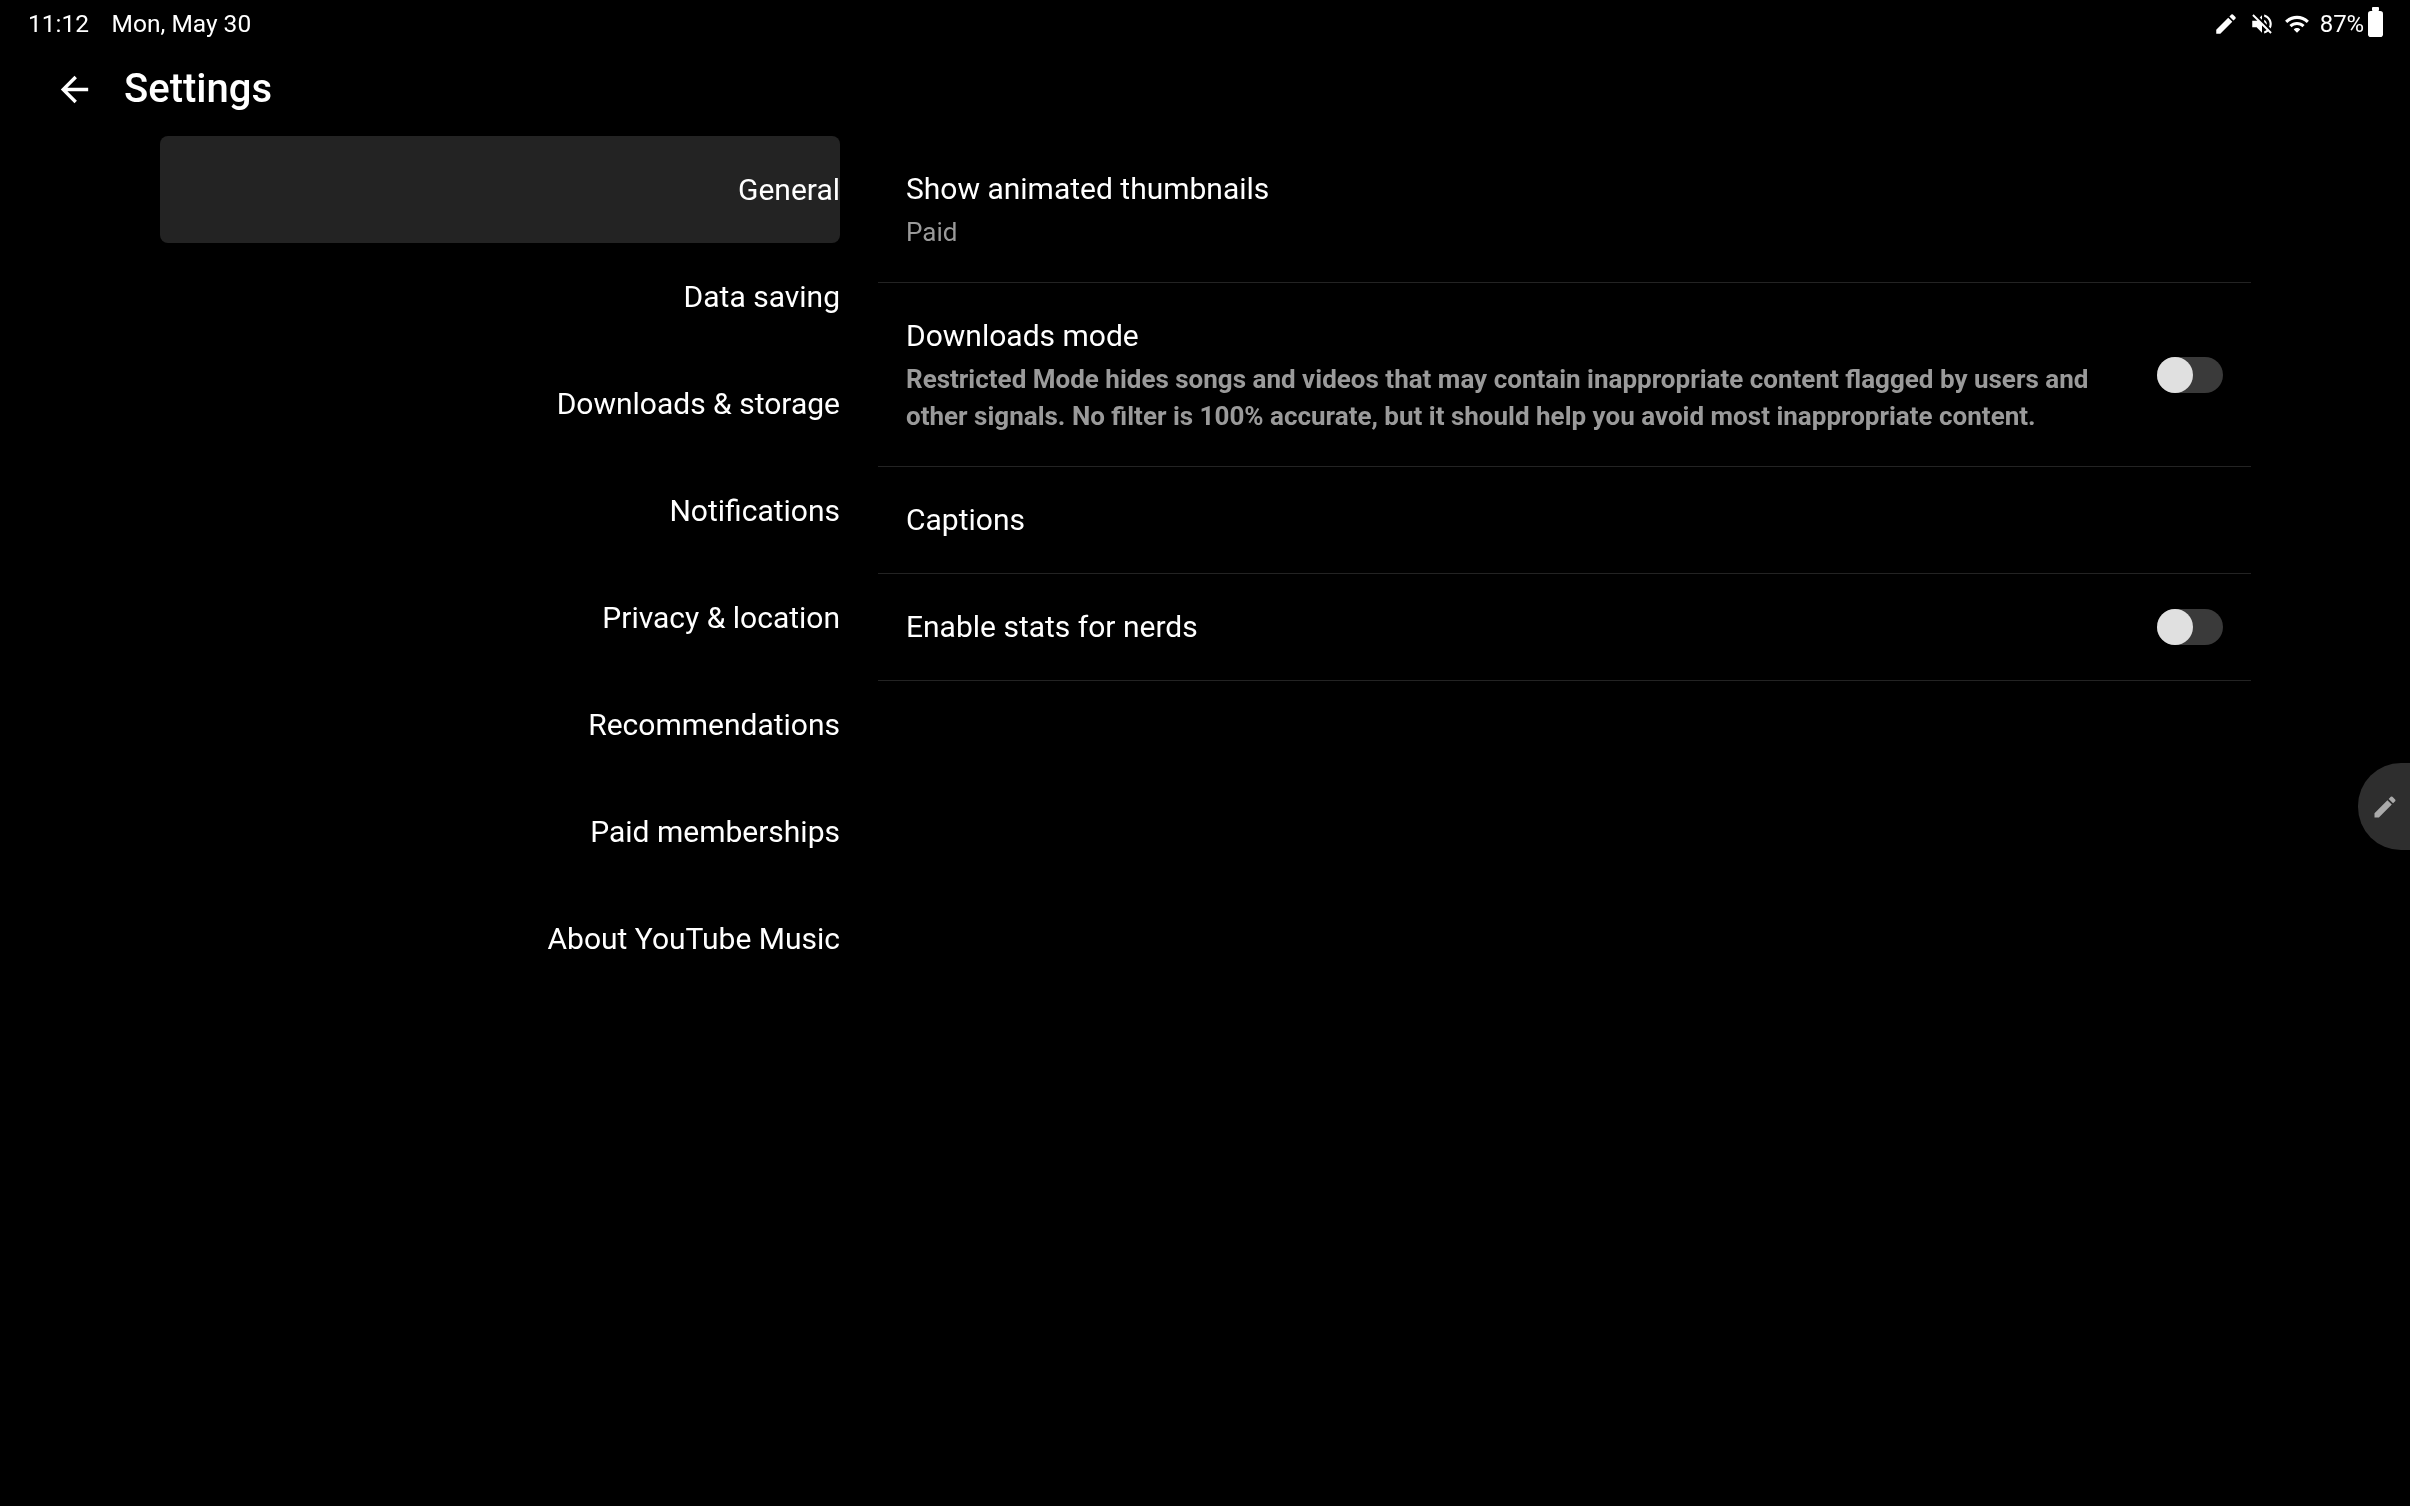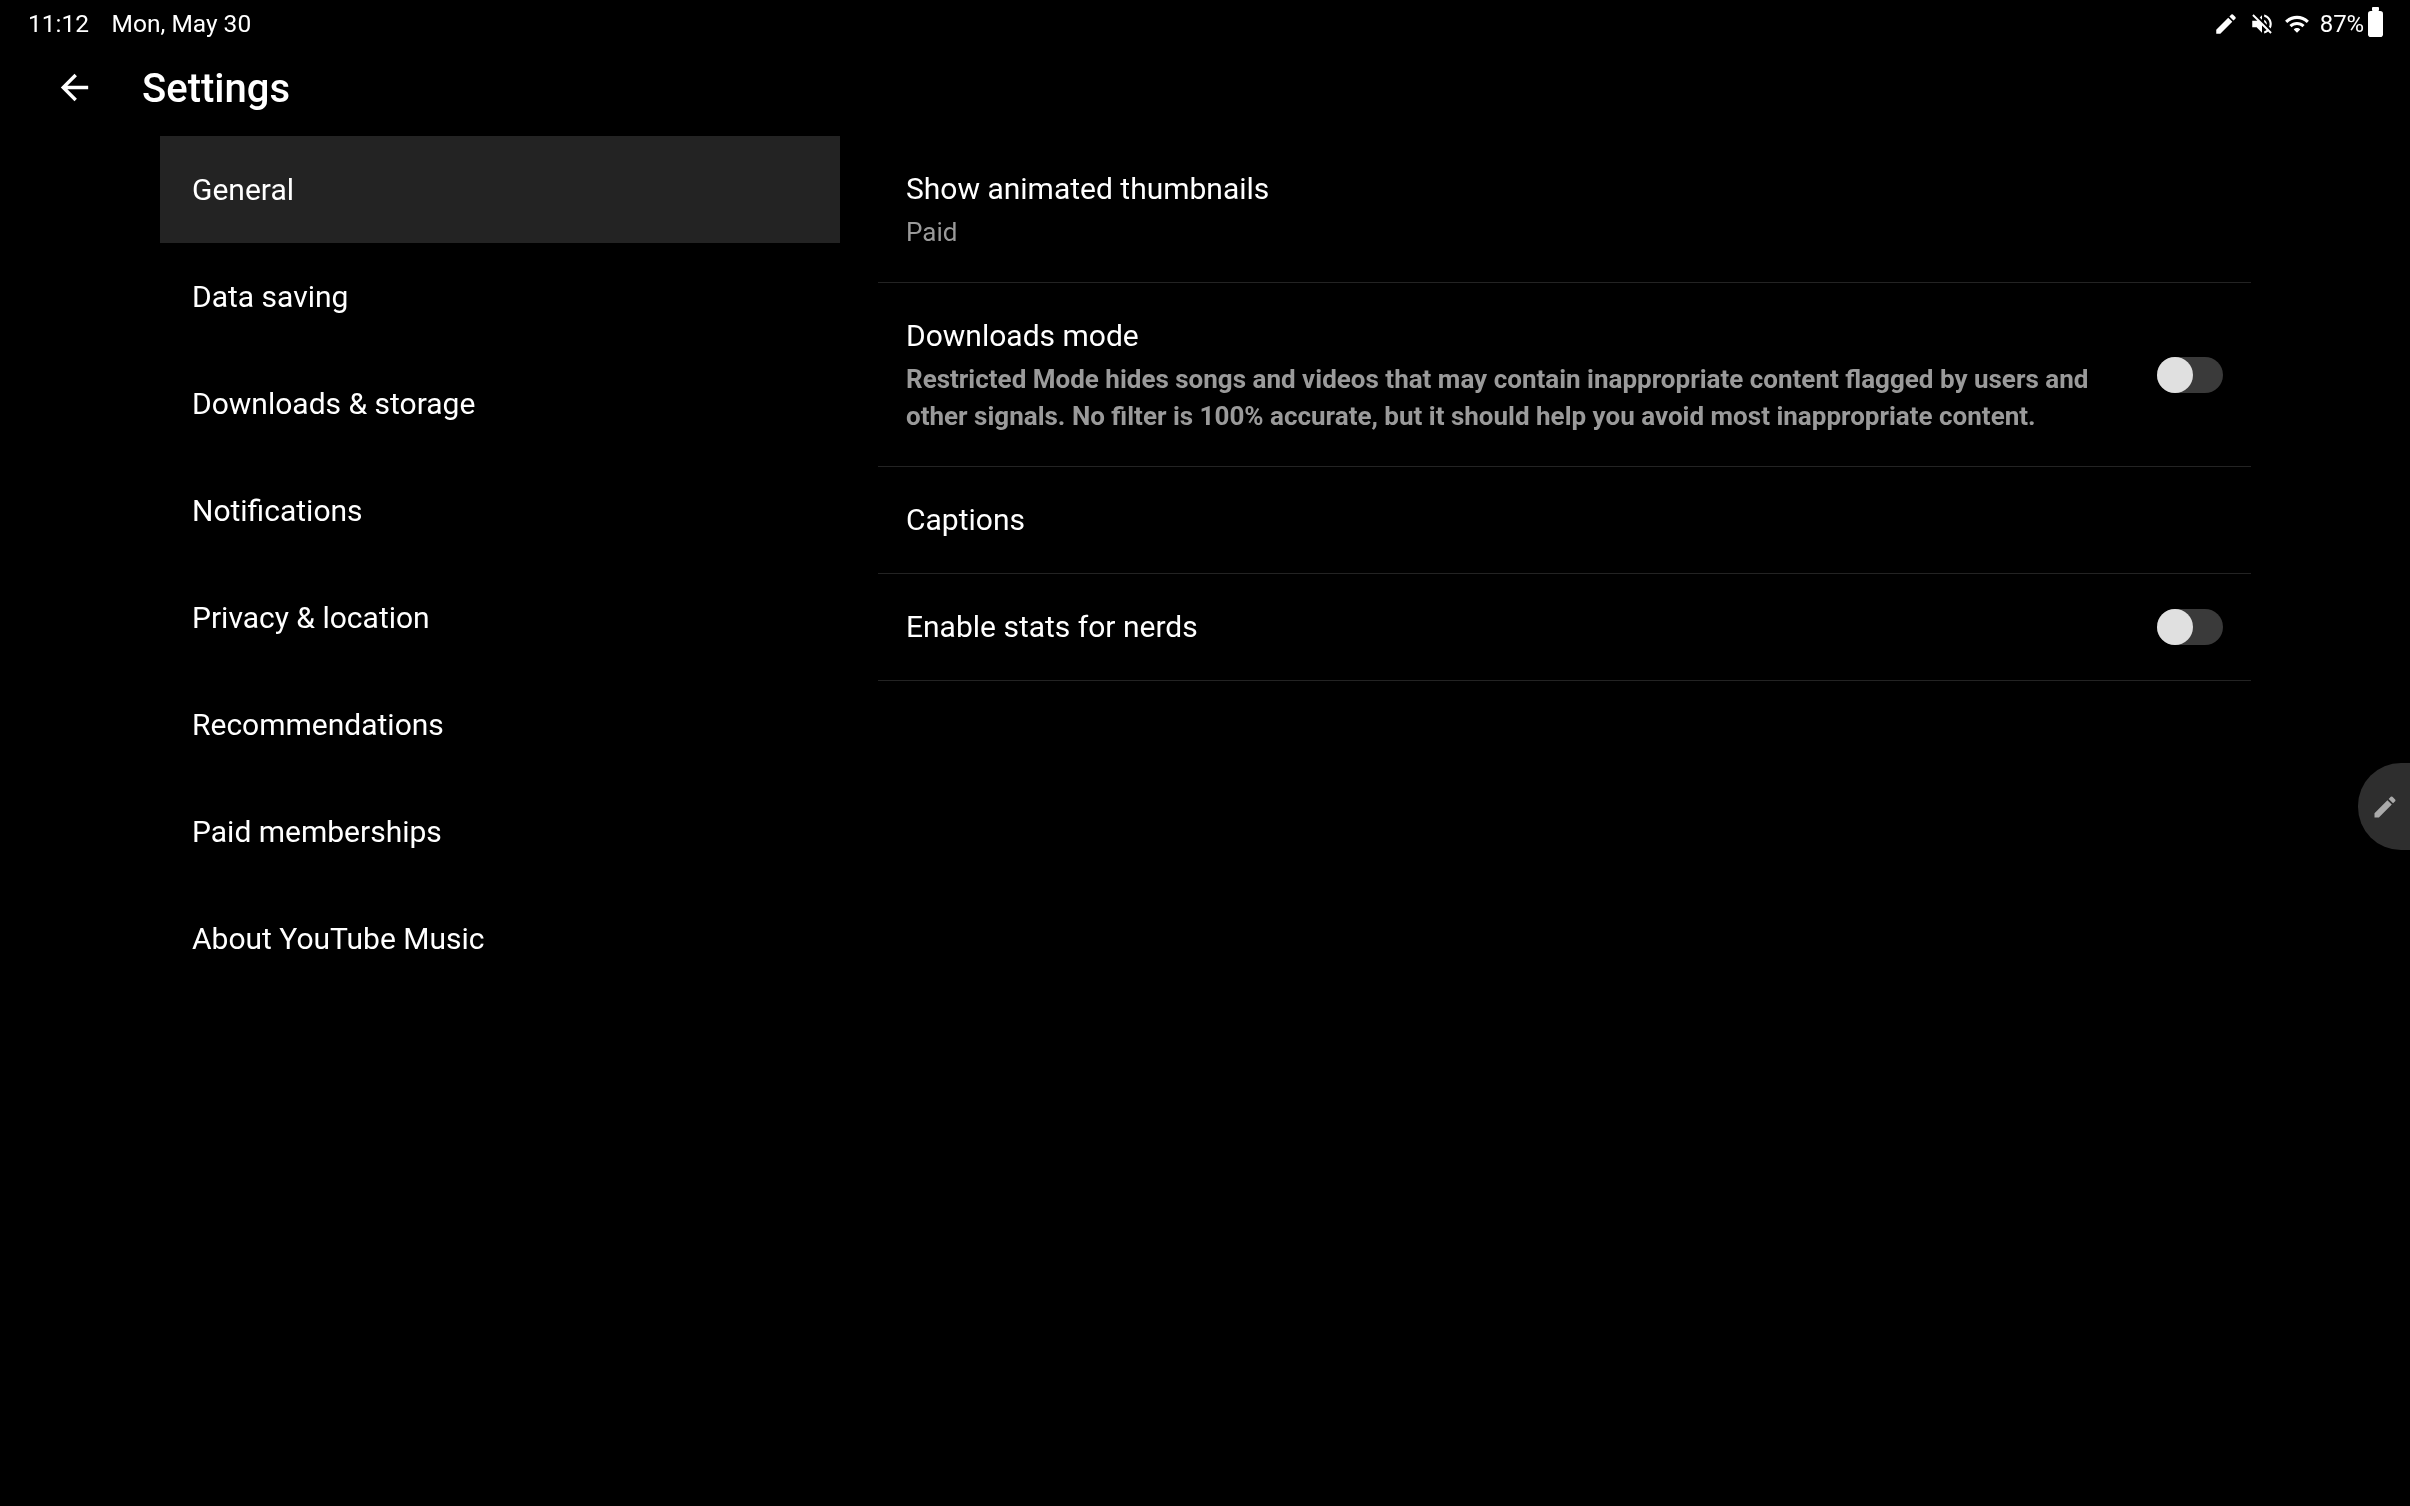--- a/index.html
+++ b/index.html
@@ -33,23 +33,23 @@
       align-items: center;
       gap: 9.4px;
     }
     .status-right svg, .status-icon {
       width: 26px;
       height: 26px;
       fill: #fff;
     }
     .header {
       display: flex;
-      align-items: flex-start;
+      align-items: flex-end;
       padding: 17px 52px 24.5px 52px;
-      gap: 45px;
+      gap: 27px;
     }
     .back-arrow {
       width: 45px;
       height: 45px;
       display: flex;
       align-items: center;
       justify-content: center;
       cursor: pointer;
     }
     .back-arrow svg {
@@ -70,21 +70,22 @@
       padding-right: 0;
     }
     .sidebar-item {
       height: 107px;
       display: flex;
       align-items: center;
       padding-left: 32px;
       font-size: 30px;
       color: #fff;
       cursor: pointer;
-      border-radius: 0;
+      border-radius: 8px;
+      justify-content: flex-end;
     }
     .sidebar-item.active {
       background: #232323;
     }
     .details {
       flex: 1;
       padding-right: 160px;
       padding-left: 38px;
     }
     .detail-item {

